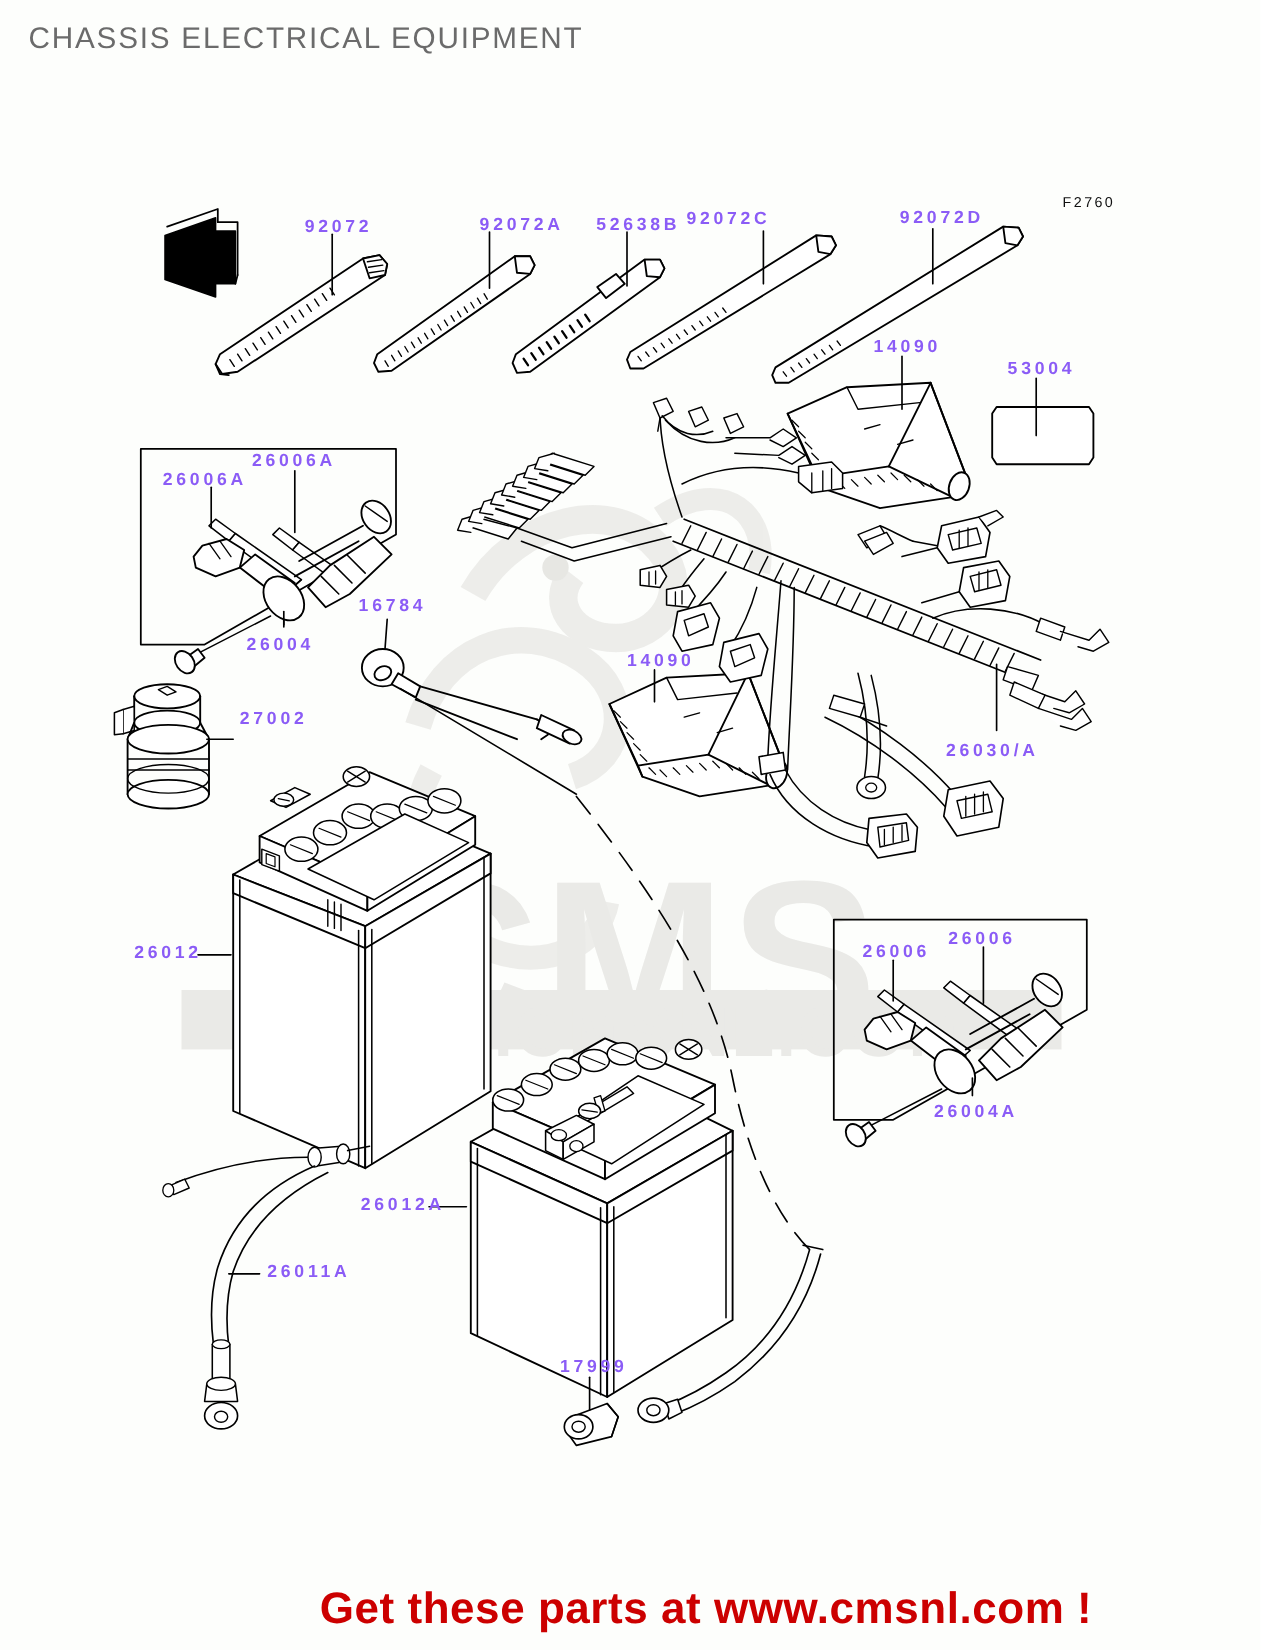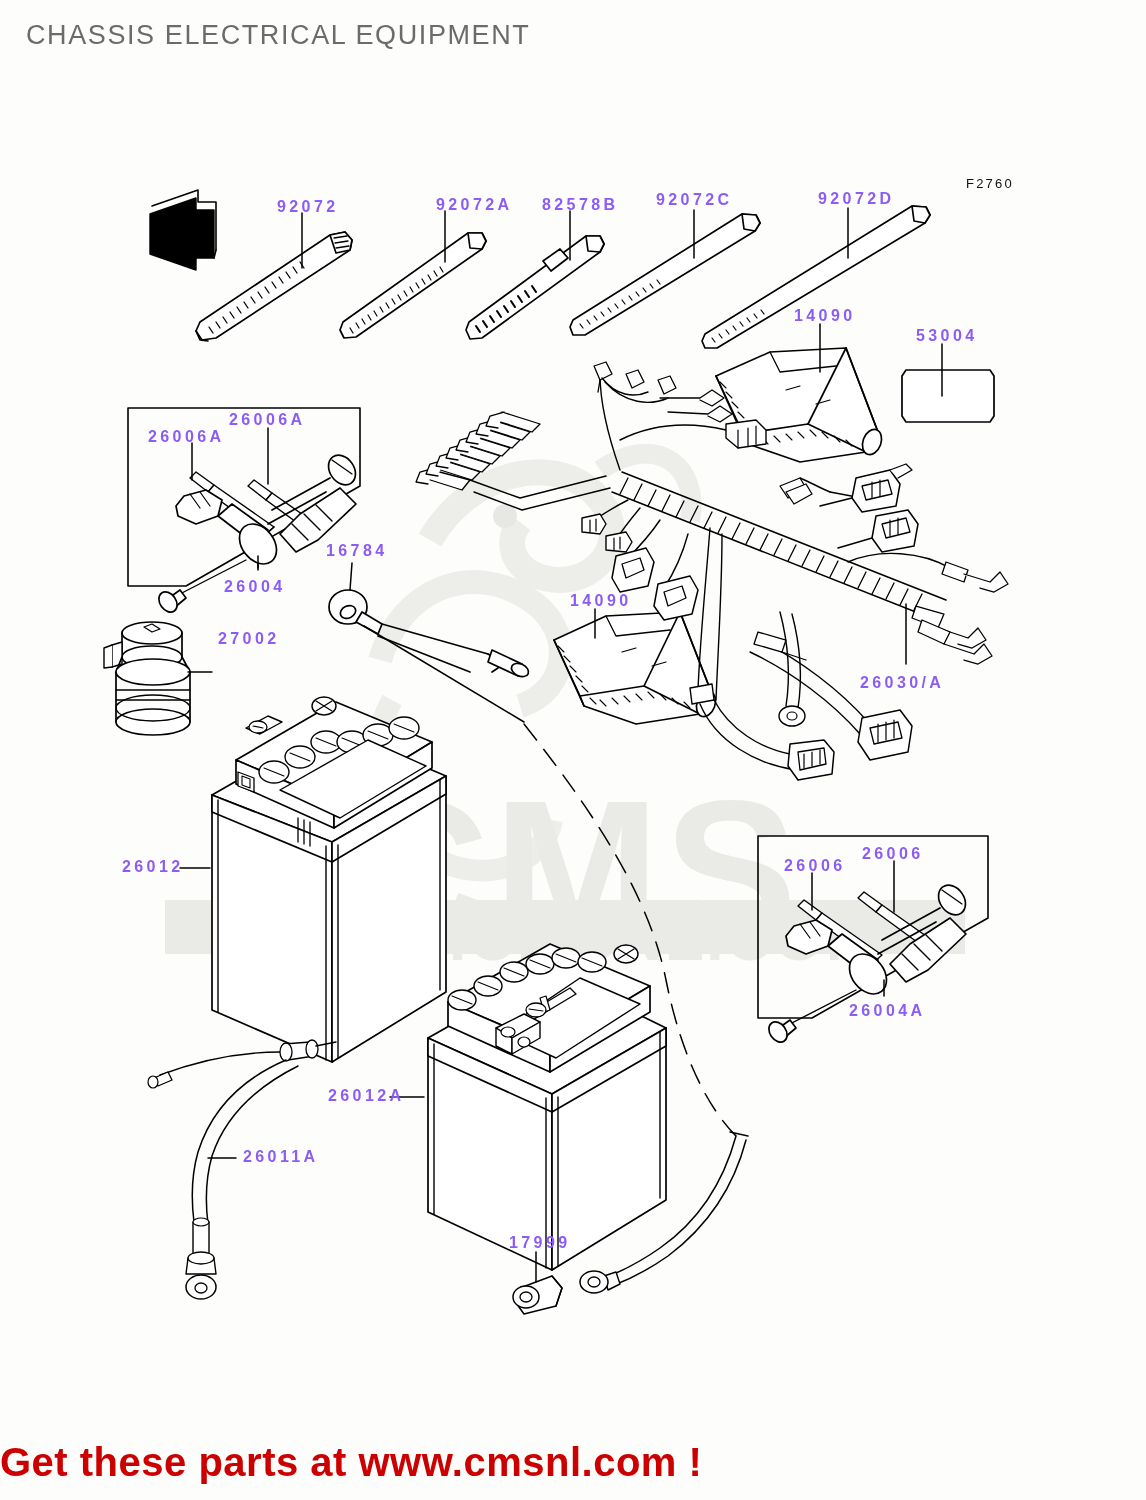--- a/index.html
+++ b/index.html
@@ -36,21 +36,21 @@
     letter-spacing: 2.2px;
     color: #111;
     font-weight: 400;
     white-space: nowrap;
   }
   #footer-note {
     position: absolute;
     left: 0;
     top: 1440px;
     width: 993px;
-    text-align: left;
+    text-align: right;
     font-size: 40px;
     font-weight: 700;
     color: #cc0000;
     letter-spacing: 0.5px;
     white-space: nowrap;
   }
   .pn {
     position: absolute;
     font-size: 16px;
     letter-spacing: 3.4px;
@@ -637,32 +637,32 @@
         <path d="M604 1276 L616 1272 L620 1284 L608 1290 Z" fill="#fff" stroke-width="1.4"></path>
         <ellipse cx="594" cy="1282" rx="14" ry="11" fill="#fff" stroke-width="1.5"></ellipse>
         <ellipse cx="594" cy="1282" rx="6" ry="5" fill="#fff" stroke-width="1.3"></ellipse>
       </g>
 
     </g>
   </svg>
 
   <div class="pn" style="left:277px;top:198px">92072</div>
   <div class="pn" style="left:436px;top:196px">92072A</div>
-  <div class="pn" style="left:542px;top:196px">82578B</div>
-  <div class="pn" style="left:656px;top:191px">92072C</div>
+  <div class="pn" style="left:542px;top:196px">52638B</div>
+  <div class="pn" style="left:624px;top:191px">92072C</div>
   <div class="pn" style="left:818px;top:190px">92072D</div>
   <div class="pn" style="left:794px;top:307px">14090</div>
   <div class="pn" style="left:916px;top:327px">53004</div>
   <div class="pn" style="left:148px;top:428px">26006A</div>
   <div class="pn" style="left:229px;top:411px">26006A</div>
   <div class="pn" style="left:224px;top:578px">26004</div>
   <div class="pn" style="left:326px;top:542px">16784</div>
   <div class="pn" style="left:570px;top:592px">14090</div>
   <div class="pn" style="left:860px;top:674px">26030/A</div>
-  <div class="pn" style="left:218px;top:630px">27002</div>
+  <div class="pn" style="left:218px;top:645px">27002</div>
   <div class="pn" style="left:122px;top:858px">26012</div>
   <div class="pn" style="left:784px;top:857px">26006</div>
   <div class="pn" style="left:862px;top:845px">26006</div>
   <div class="pn" style="left:849px;top:1002px">26004A</div>
   <div class="pn" style="left:328px;top:1087px">26012A</div>
   <div class="pn" style="left:243px;top:1148px">26011A</div>
   <div class="pn" style="left:509px;top:1234px">17999</div>
 
   <div id="footer-note">Get these parts at www.cmsnl.com !</div>
 

